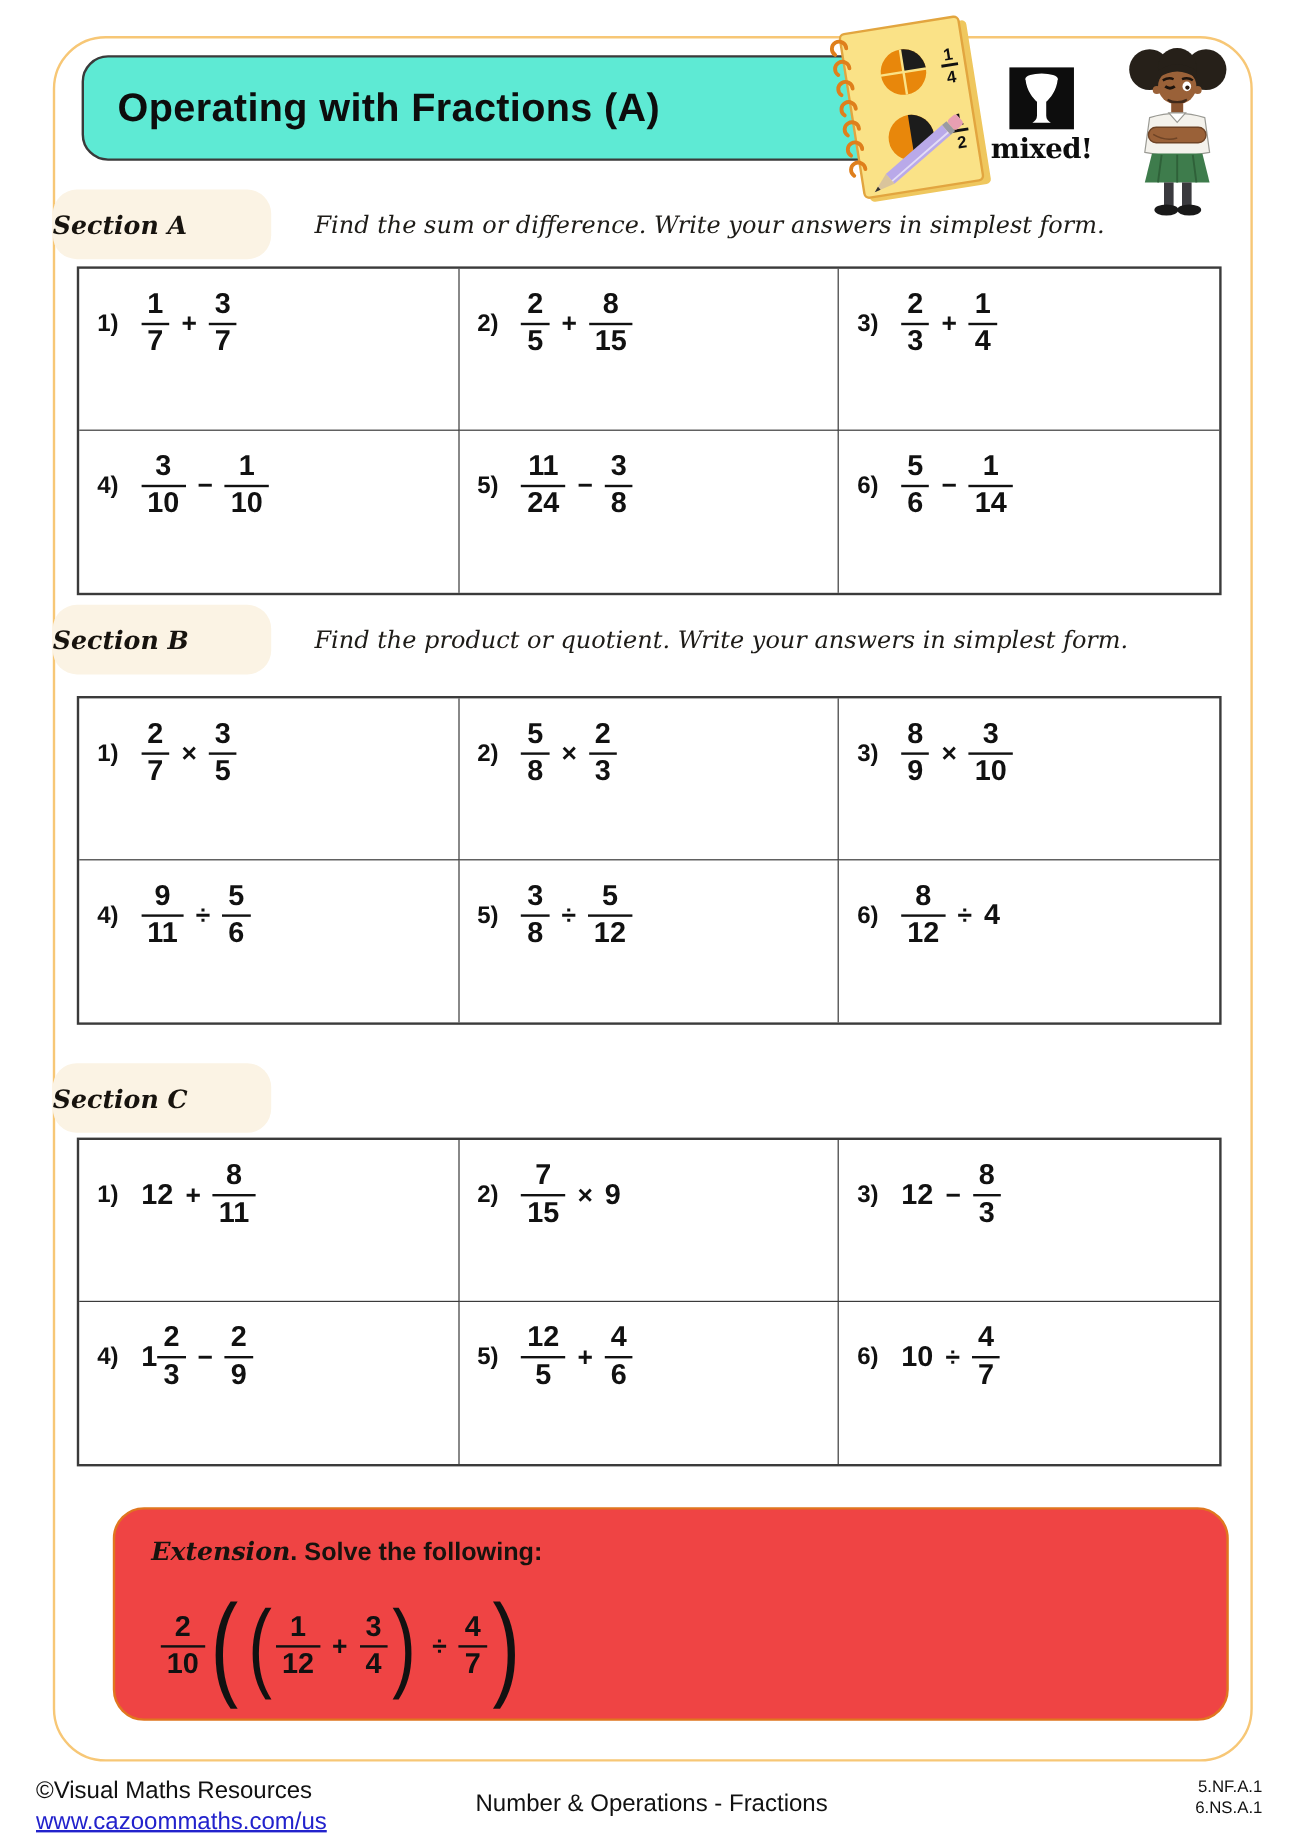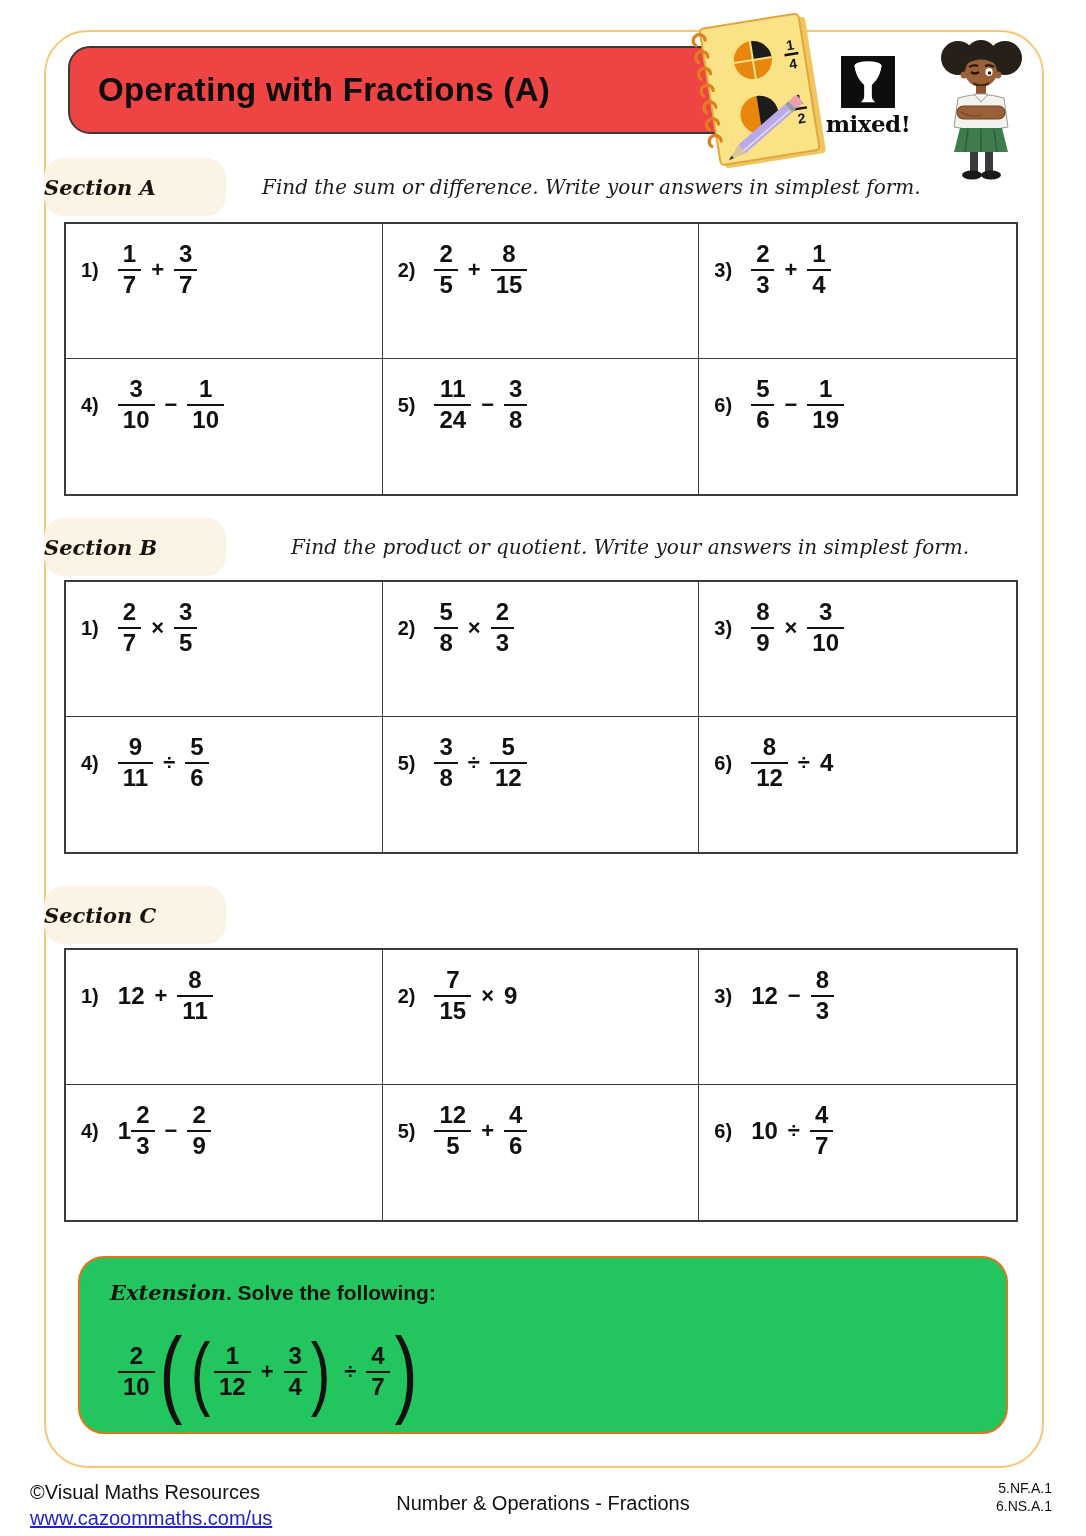--- a/index.html
+++ b/index.html
@@ -3,21 +3,21 @@
 <meta charset="utf-8">
 <style>
   * { margin:0; padding:0; box-sizing:border-box; }
   html,body { width:1086px; height:1536px; background:#ffffff; font-family:"Liberation Sans", sans-serif; position:relative; overflow:hidden; }
   .abs { position:absolute; }
 
   
   .page-border { left:44px; top:30px; width:1000px; height:1438px; border:2px solid #F7C776; border-radius:44px; }
 
   
-  .title-box { left:68px; top:46px; width:724px; height:88px; background:#ef4444; border:2.5px solid #3a3a3a; border-radius:22px; display:flex; align-items:center; padding-left:28px; }
+  .title-box { left:68px; top:46px; width:724px; height:88px; background:#5eead4; border:2.5px solid #3a3a3a; border-radius:22px; display:flex; align-items:center; padding-left:28px; }
   .title-box h1 { font-size:33px; font-weight:bold; color:#0d0d0d; letter-spacing:.3px; }
 
   
   .cazoom { left:820px; top:56px; width:96px; text-align:center; }
   .cazoom .brand-text { font-family:"DejaVu Serif", serif; font-weight:bold; font-size:23px; color:#0d0d0d; margin-top:-2px; letter-spacing:-0.5px; }
 
   
   .section-head { left:44px; display:flex; align-items:center; }
   .pill { width:182px; height:58px; background:#FBF3E4; border-radius:20px; display:flex; align-items:center; }
   .pill span { font-family:"DejaVu Serif", serif; font-style:italic; font-weight:bold; font-size:21px; color:#17130e; }
@@ -32,21 +32,21 @@
   .pno { font-weight:bold; font-size:20px; color:#111; margin-right:19px; }
   .frac { display:inline-flex; flex-direction:column; align-items:center; font-weight:bold; font-size:24px; line-height:1.12; color:#111; }
   .fn { padding:0 5px 1px; }
   .fbar { height:2.5px; background:#111; width:100%; }
   .fd { padding:1px 5px 0; }
   .op { font-weight:bold; font-size:22px; color:#111; margin:0 10px; }
   .whole { font-weight:bold; font-size:24px; color:#111; }
   .mixed { display:inline-flex; align-items:center; }
 
   
-  .ext-box { left:78px; top:1256px; width:930px; height:178px; background:#22c55e; border:2.5px solid #E0761F; border-radius:26px; }
+  .ext-box { left:94px; top:1256px; width:930px; height:178px; background:#ef4444; border:2.5px solid #E0761F; border-radius:26px; }
   .ext-head { position:absolute; left:30px; top:22px; font-size:21px; color:#17130e; }
   .ext-head .ext-label { font-family:"DejaVu Serif", serif; font-style:italic; font-weight:bold; }
   .ext-head .ext-prompt { font-weight:bold; }
   .ext-expr { position:absolute; left:38px; top:62px; display:flex; align-items:center; height:104px; }
   .bracket { font-weight:normal; color:#111; line-height:0.9; transform:scaleX(0.72); display:inline-block; }
   .bracket.outer { font-size:96px; }
   .bracket.inner { font-size:82px; }
 
   
   .footer-left { left:30px; top:1479px; font-size:20px; color:#111; line-height:1.3; }
@@ -238,27 +238,27 @@
         <span class="pno">6)</span>
         <span class="frac">
           <span class="fn">5</span>
           <span class="fbar"></span>
           <span class="fd">6</span>
         </span>
         <span class="op">−</span>
         <span class="frac">
           <span class="fn">1</span>
           <span class="fbar"></span>
-          <span class="fd">19</span>
-        </span>
-      </div>
-    </div>
-  </div>
-
-<div class="abs section-head" style="top:518px;gap:29px;">
+          <span class="fd">14</span>
+        </span>
+      </div>
+    </div>
+  </div>
+
+<div class="abs section-head" style="top:504px;">
   <div class="pill">
     <span>Section B</span>
   </div>
   <div class="instruction">Find the product or quotient. Write your answers in simplest form.</div>
 </div>
 <div class="grid abs" style="top:580px;">
     <div class="cell">
       <div class="prob">
         <span class="pno">1)</span>
         <span class="frac">

